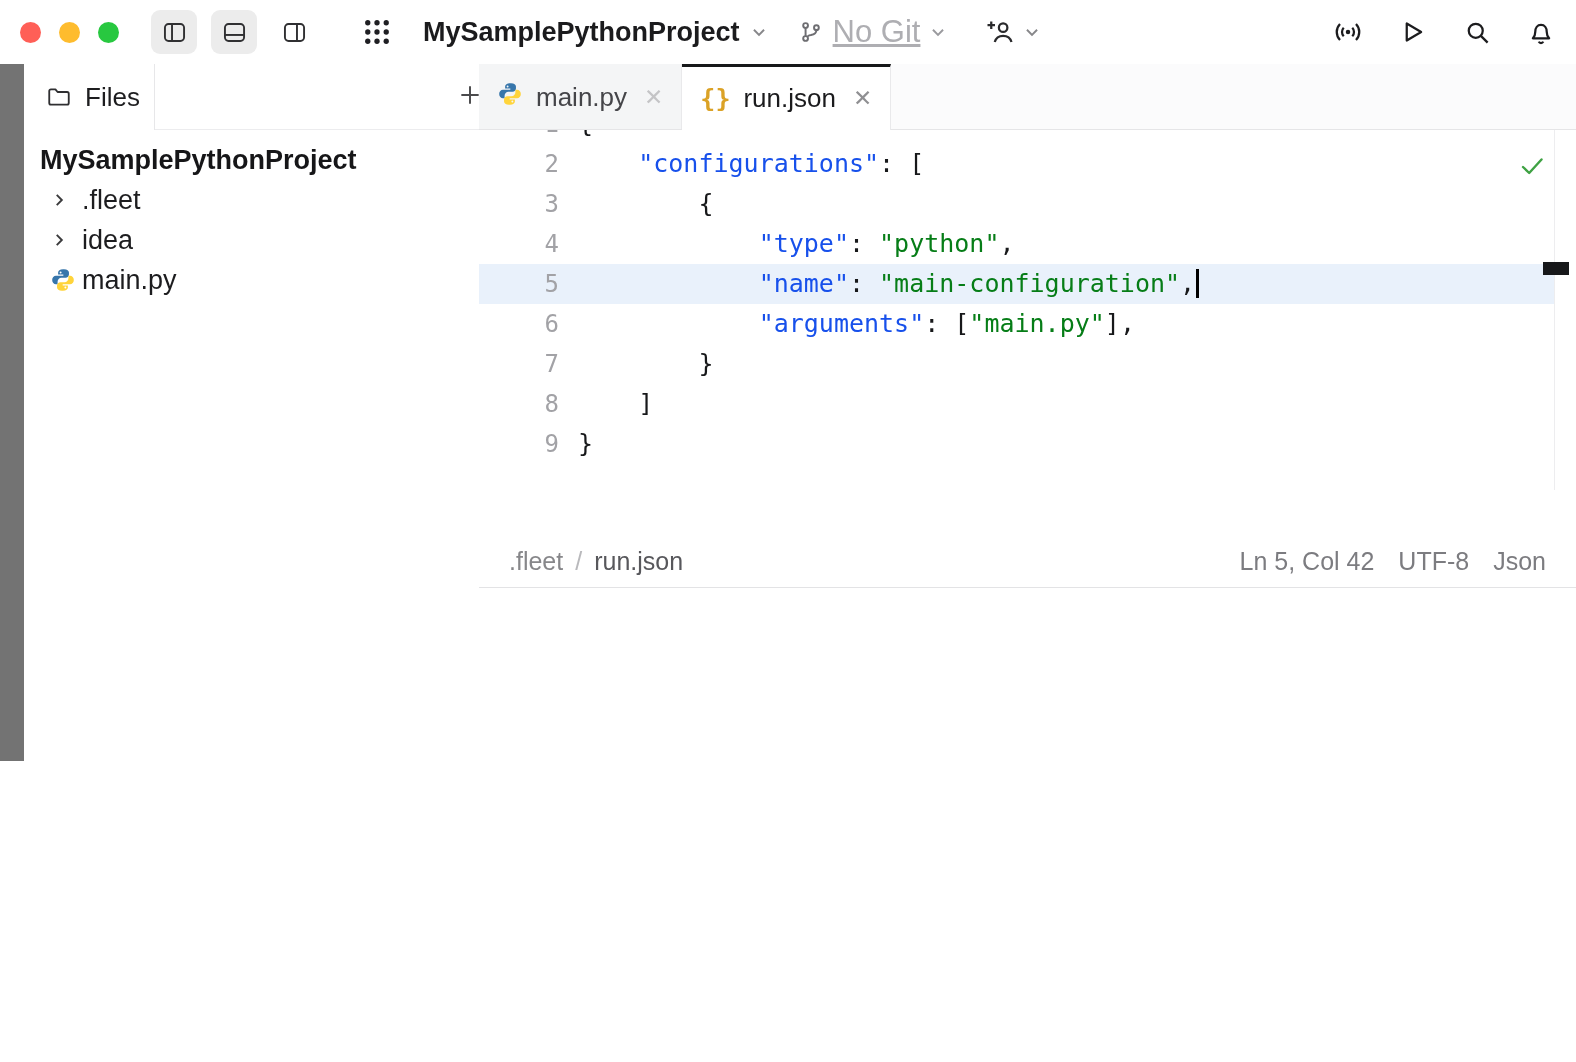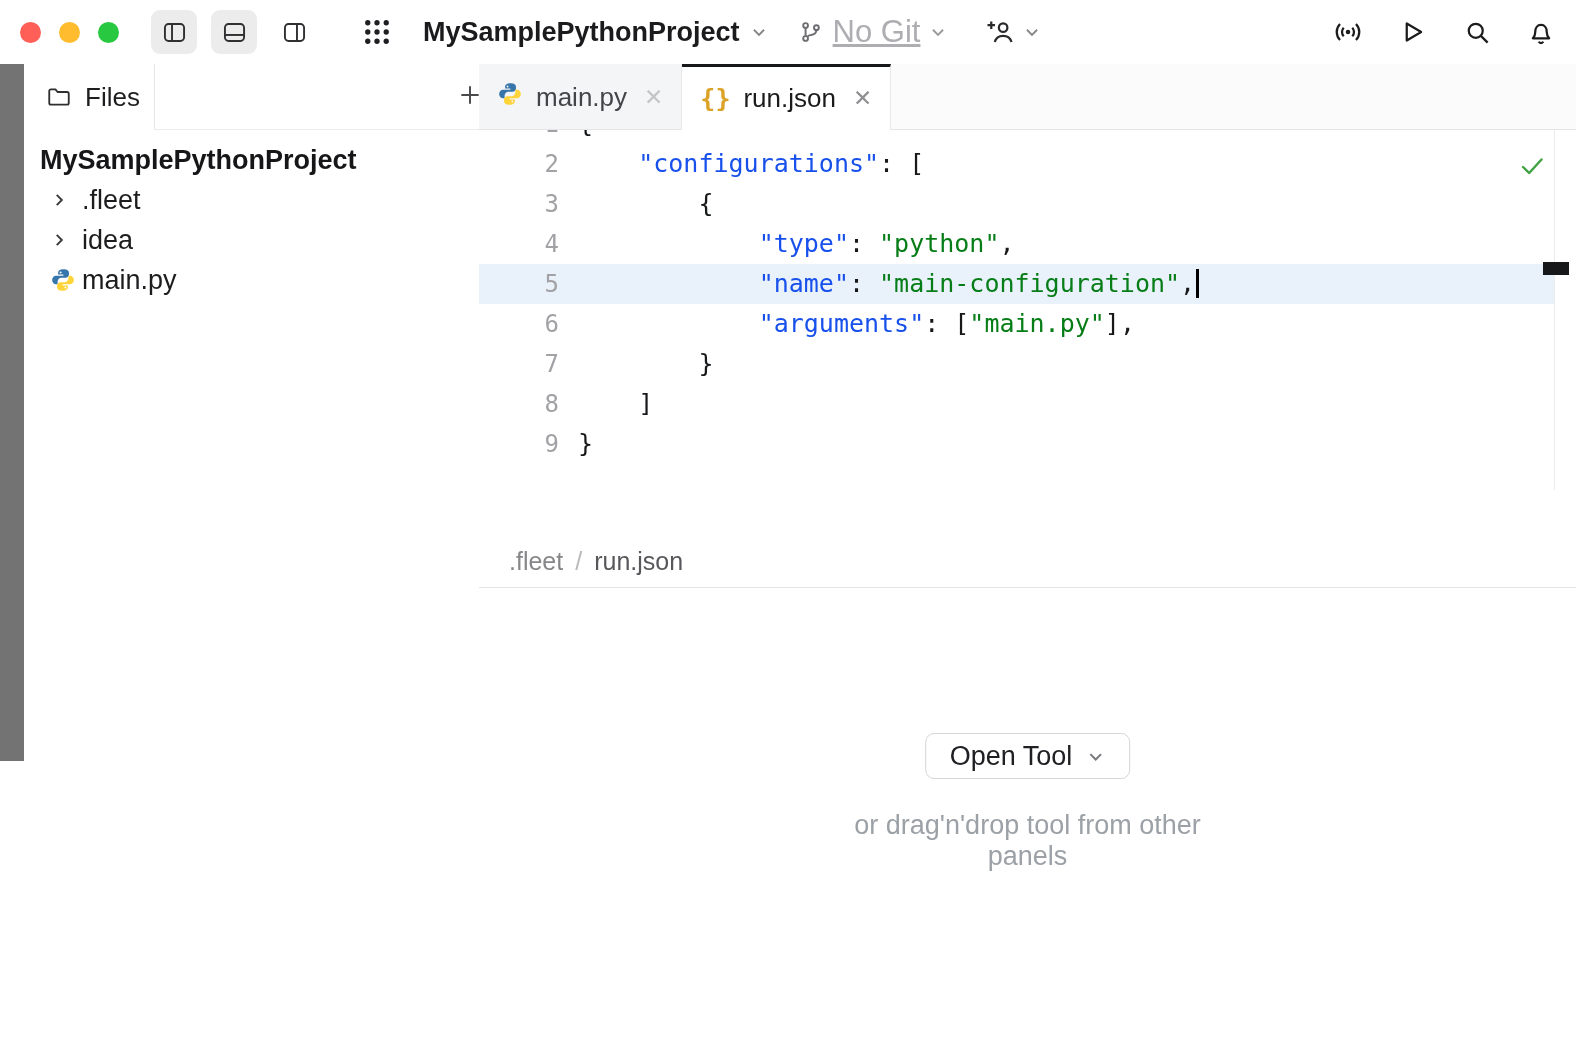--- a/index.html
+++ b/index.html
@@ -299,25 +299,21 @@
           </svg>
       </div>
       <div class="scroll-line"></div>
       <div class="scroll-thumb"></div>
     </div>
 
     <div class="status-row">
       <span class="bc-folder">.fleet</span>
       <span class="bc-sep">/</span>
       <span class="bc-file">run.json</span>
-    </div>
-
-    <div class="bottom-panel">
-      <button class="open-tool-btn">
-        <span>Open Tool</span>
-        <svg width="19" height="19" viewBox="0 0 16 16" fill="none" stroke="#7a7a7e" stroke-width="1.7">
-            <path d="M3.5 6l4.5 4.5L12.5 6"></path>
-          </svg>
-      </button>
-      <div class="panel-hint">or drag'n'drop tool from other panels</div>
-    </div>
+      <div class="status-right">
+        <span>Ln 5, Col 42</span>
+        <span>UTF-8</span>
+        <span>Json</span>
+      </div>
+    </div>
+
   </main>
 </div>
 
 </body></html>

